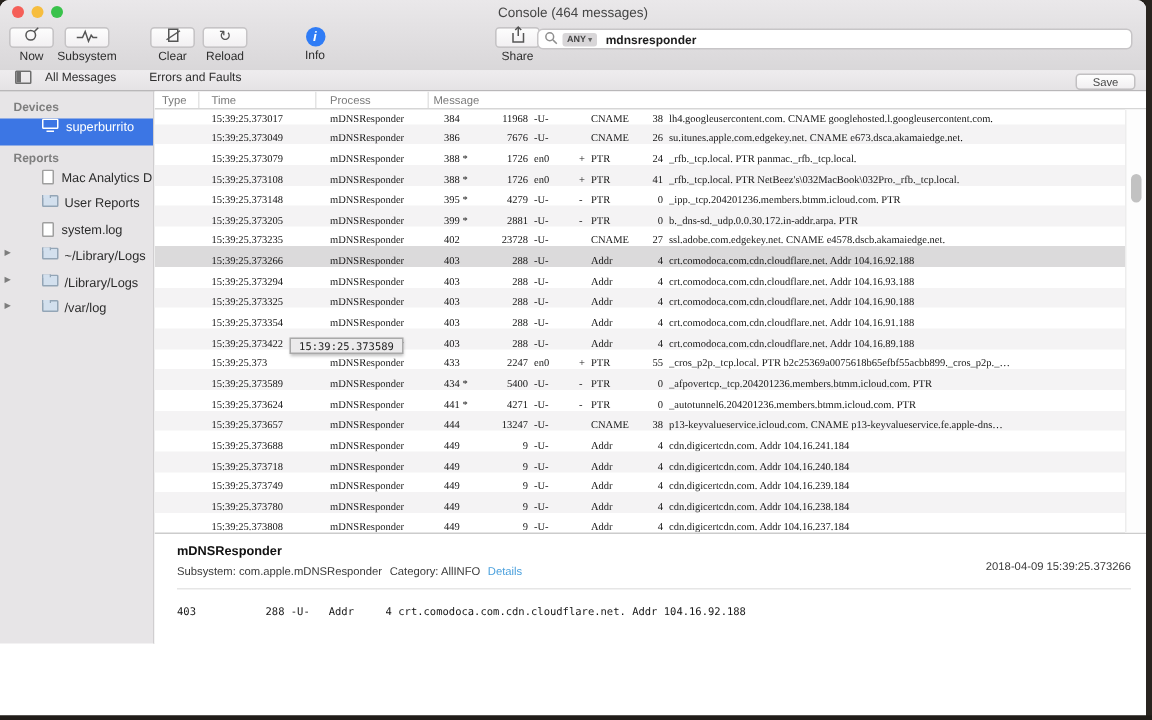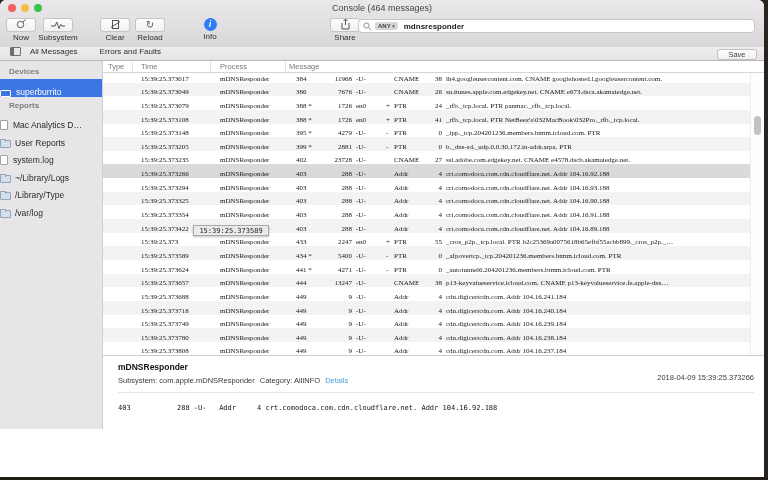--- a/index.html
+++ b/index.html
@@ -41,22 +41,22 @@
   .i-panes::before{content:"";position:absolute;left:0;top:0;bottom:0;width:3px;background:#6e6e6e}
   .scope-tab{margin-right:22px;cursor:default;white-space:nowrap}
   .save-btn{position:absolute;right:7px;top:1.5px;width:40px;height:11px;border:1px solid #c2c0c2;
             border-radius:3px;background:linear-gradient(#fefefe,#f1eff1);font-size:7.5px;color:#444;
             text-align:center;line-height:10px}
 
   
   .main{display:flex;height:368px}
   .sidebar{width:103px;background:#e7e5e7;border-right:1px solid #d0ced0;flex:none;padding-top:2px}
   .s-header{font-size:8px;font-weight:bold;color:#7e7e7e;padding:4px 0 3px 9px}
-  .s-item{height:17.5px;display:flex;align-items:flex-end;font-size:8.5px;color:#2b2b2b;
-          padding-left:0;position:relative;white-space:nowrap;overflow:hidden}
+  .s-item{height:17.5px;display:flex;align-items:flex-start;font-size:8.5px;color:#2b2b2b;
+          padding-left:28px;position:relative;white-space:nowrap;overflow:hidden}
   .s-item.sel{background:var(--selection-blue);color:#fff}
   .disc{position:absolute;left:3px;font-size:5.5px;color:#7d7d7d}
   .i-doc{width:8px;height:10px;border:1px solid #9f9f9f;background:#fff;border-radius:1px;margin-right:5px;flex:none}
   .i-folder{width:11px;height:8px;border:1px solid #93a5b6;background:#d3e0ee;border-radius:1px;
             margin-right:4px;position:relative;flex:none}
   .i-folder::before{content:"";position:absolute;top:-2px;left:-1px;width:4px;height:2px;
                     background:#d3e0ee;border:1px solid #93a5b6;border-bottom:none;border-radius:1px 1px 0 0}
   .i-device{width:11px;height:7px;border:1px solid #fff;border-radius:1px;margin-right:5px;position:relative;flex:none}
   .i-device::after{content:"";position:absolute;left:2px;right:2px;bottom:-3px;height:1px;background:#fff}
 
@@ -215,21 +215,21 @@
           <span>system.log</span>
         </div>
         <div class="s-item">
           <span class="disc">▶</span>
           <span class="i-folder"></span>
           <span>~/Library/Logs</span>
         </div>
         <div class="s-item">
           <span class="disc">▶</span>
           <span class="i-folder"></span>
-          <span>/Library/Type</span>
+          <span>/Library/Logs</span>
         </div>
         <div class="s-item">
           <span class="disc">▶</span>
           <span class="i-folder"></span>
           <span>/var/log</span>
         </div>
       </div>
 
     <div class="content">
       <div class="thead">

